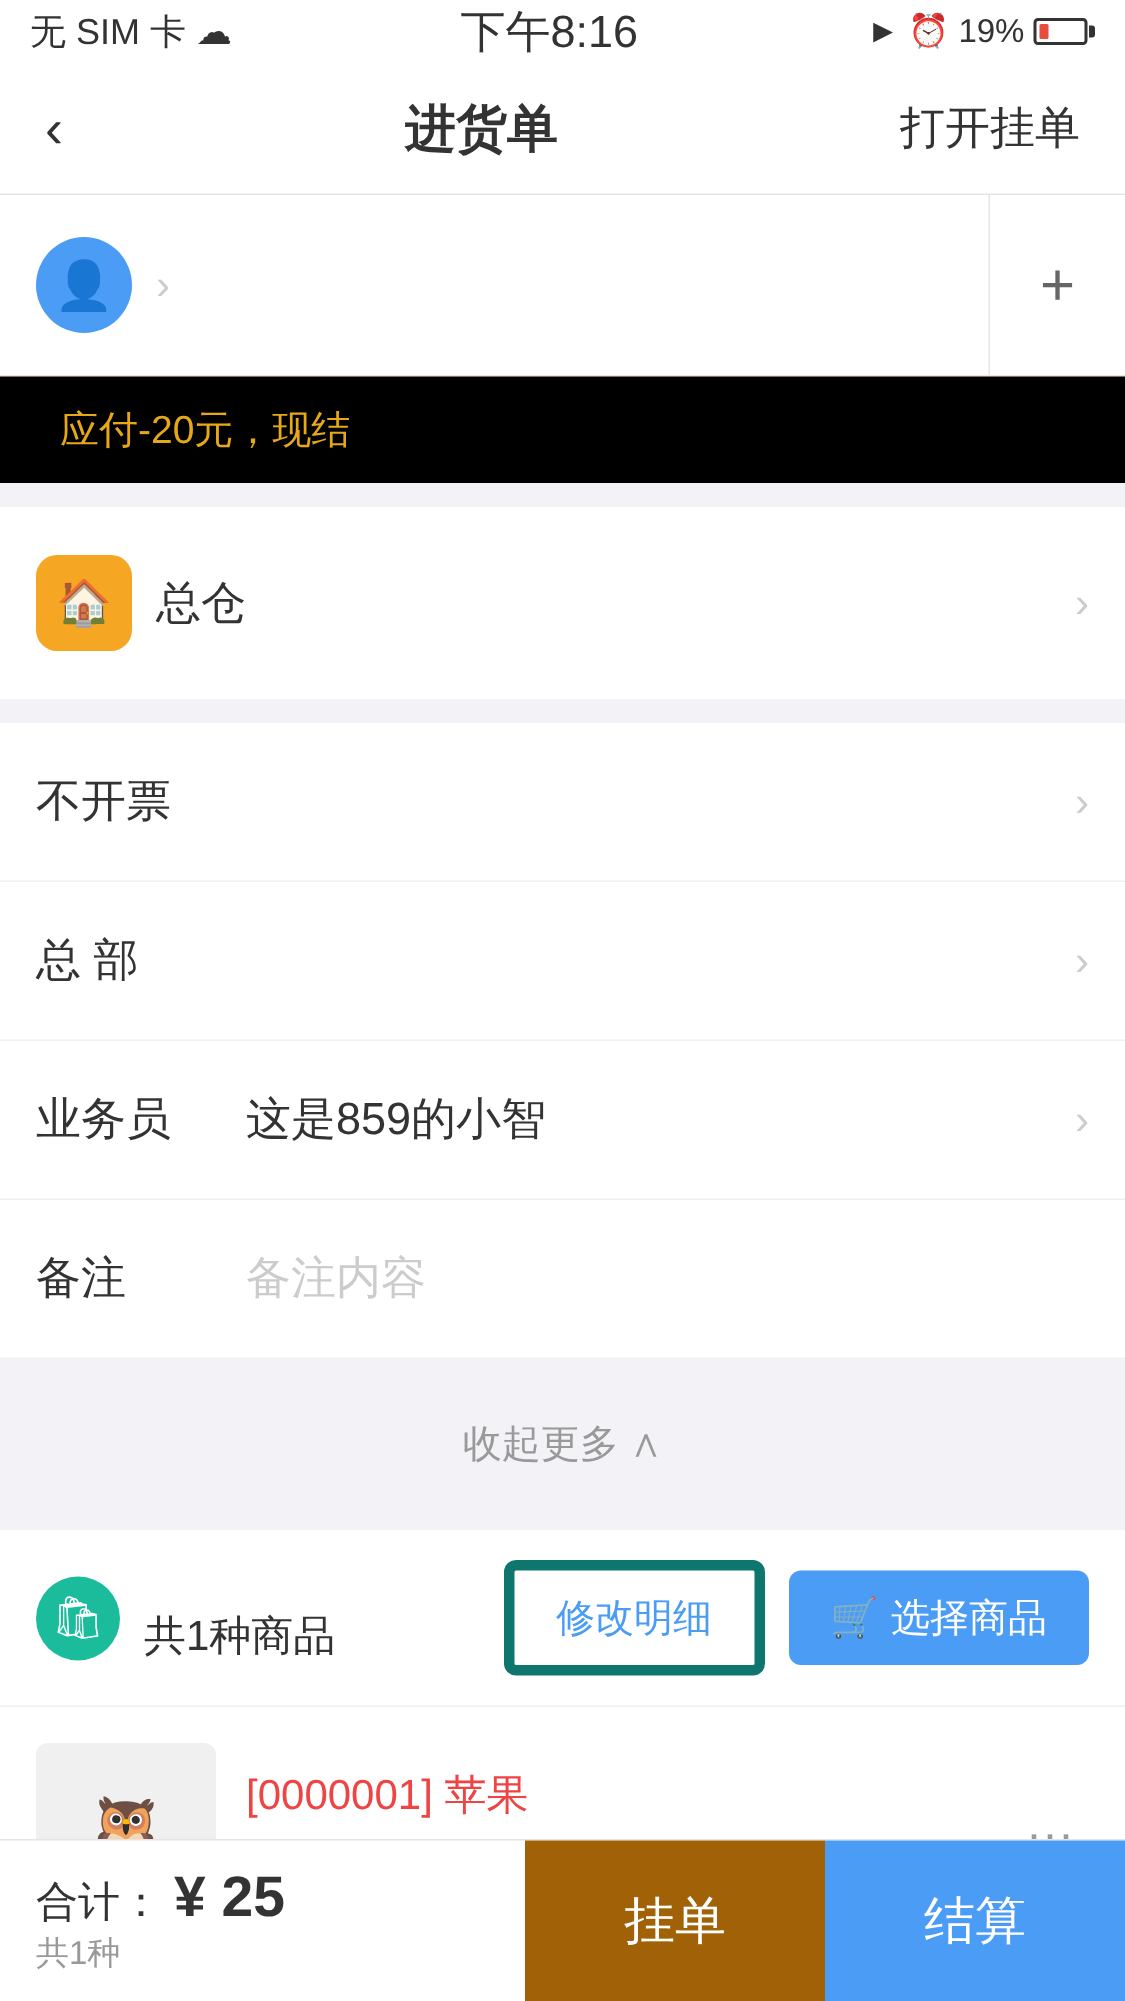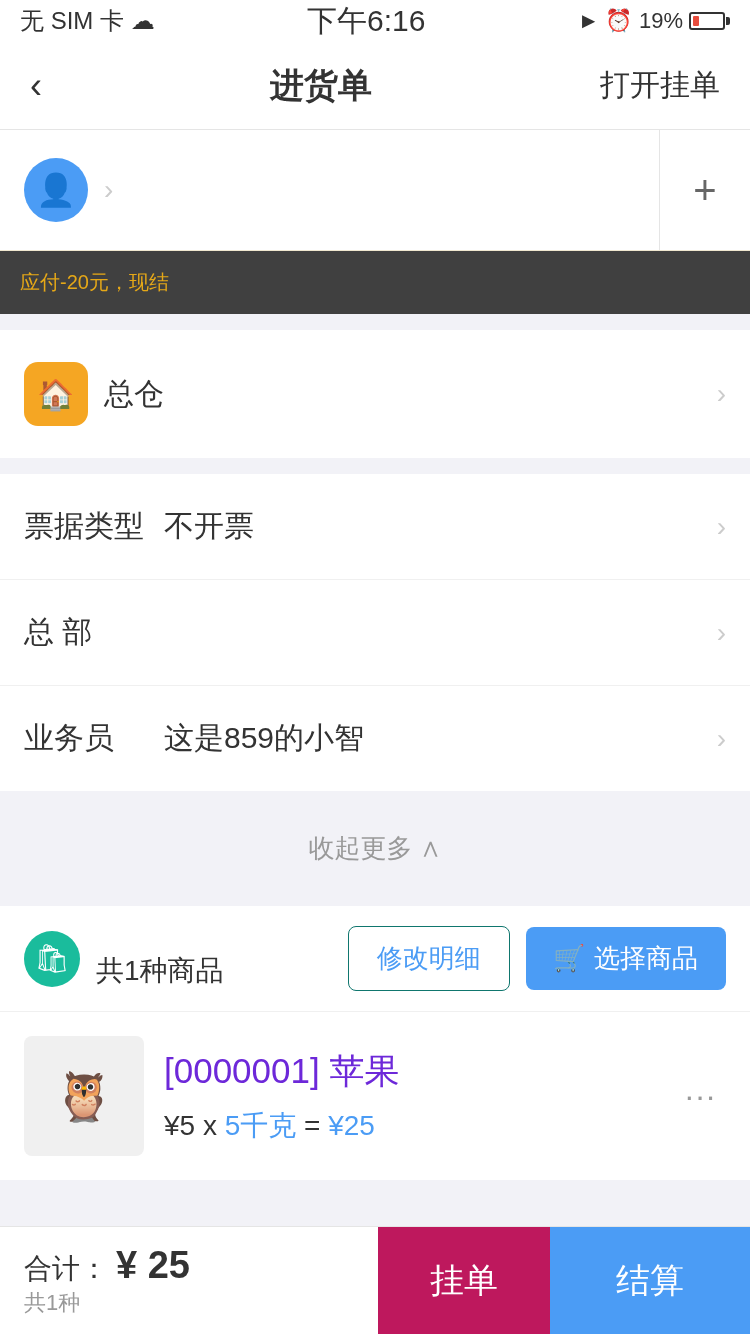--- a/index.html
+++ b/index.html
@@ -107,23 +107,23 @@
       display: flex;
       align-items: center;
       justify-content: center;
       font-size: 40px;
       color: #666;
       cursor: pointer;
     }
 
     
     .notice-bar {
-      background: #404040;
-      padding: 18px 20px;
-      font-size: 20px;
+      background: #000000;
+      padding: 18px 40px;
+      font-size: 26px;
       color: #e6a817;
       border-top: 1px solid #f0e8d0;
       margin-bottom: 16px;
     }
 
     
     .list-row {
       background: #fff;
       display: flex;
       align-items: center;
@@ -200,21 +200,21 @@
       align-items: center;
       justify-content: center;
     }
     .product-header-label {
       flex: 1;
       font-size: 28px;
       color: #333;
       margin-top: 24px;
     }
     .btn-outline {
-      border: 1px solid #0f766e;
+      border: 7px solid #0f766e;
       color: #4b9cf5;
       background: #fff;
       padding: 14px 28px;
       font-size: 26px;
       border-radius: 8px;
       cursor: pointer;
     }
     .btn-solid {
       background: #4b9cf5;
       color: #fff;
@@ -245,22 +245,22 @@
       align-items: center;
       justify-content: center;
       flex-shrink: 0;
     }
     .product-thumb-icon {
       font-size: 48px;
       color: #ccc;
     }
     .product-info { flex: 1; }
     .product-name {
-      font-size: 35px;
-      color: #6d28d9;
+      font-size: 28px;
+      color: #ef4444;
       margin-bottom: 12px;
     }
     .product-price {
       font-size: 28px;
       color: #333;
     }
     .product-price .blue { color: #4b9cf5; }
     .product-more {
       color: #999;
       font-size: 32px;
@@ -292,22 +292,22 @@
     .footer-total-amount {
       font-size: 38px;
       color: #333;
       font-weight: 600;
     }
     .footer-count {
       font-size: 22px;
       color: #999;
     }
     .footer-btn-hang {
-      width: 172px;
-      background: #be185d;
+      width: 200px;
+      background: #a16207;
       color: #fff;
       display: flex;
       align-items: center;
       justify-content: center;
       font-size: 34px;
       cursor: pointer;
     }
     .footer-btn-settle {
       width: 200px;
       background: #4b9cf5;
@@ -348,21 +348,21 @@
       border-radius: 0 2px 2px 0;
     }
   </style>
 </head>
 <body>
 
 <div class="status-bar">
   <div class="status-bar-left">
     <span>无 SIM 卡 ☁</span>
   </div>
-  <div class="status-bar-center">下午6:16</div>
+  <div class="status-bar-center">下午8:16</div>
   <div class="status-bar-right">
     <span>►</span>
     <span>⏰</span>
     <span>19%</span>
     <span class="battery">
       <span class="battery-body">
           <span class="battery-fill"></span>
         </span>
       <span class="battery-tip"></span>
     </span>
@@ -396,32 +396,35 @@
       <div class="row-icon-wrap">
         <span class="row-icon">🏠</span>
       </div>
       <span style="flex:1; font-size:30px;">总仓</span>
       <span class="chevron-right">›</span>
     </div>
   </div>
 
   <div class="form-card">
     <div class="form-row">
-      <span class="form-label">票据类型</span>
       <span class="form-value">不开票</span>
       <span class="chevron-right">›</span>
     </div>
     <div class="form-row">
       <span class="form-value">总 部</span>
       <span class="chevron-right">›</span>
     </div>
     <div class="form-row">
       <span class="form-label">业务员</span>
       <span class="form-value">这是859的小智</span>
       <span class="chevron-right">›</span>
+    </div>
+    <div class="form-row">
+      <span class="form-label">备注</span>
+      <span class="form-value form-placeholder">备注内容</span>
     </div>
   </div>
 
   <div class="collapse-bar">收起更多 ∧</div>
 
   <div style="background:#fff; margin-bottom:0;">
     <div class="product-header">
       <div class="product-header-icon">
         <span style="color:white; font-size:28px;">🛍</span>
       </div>

